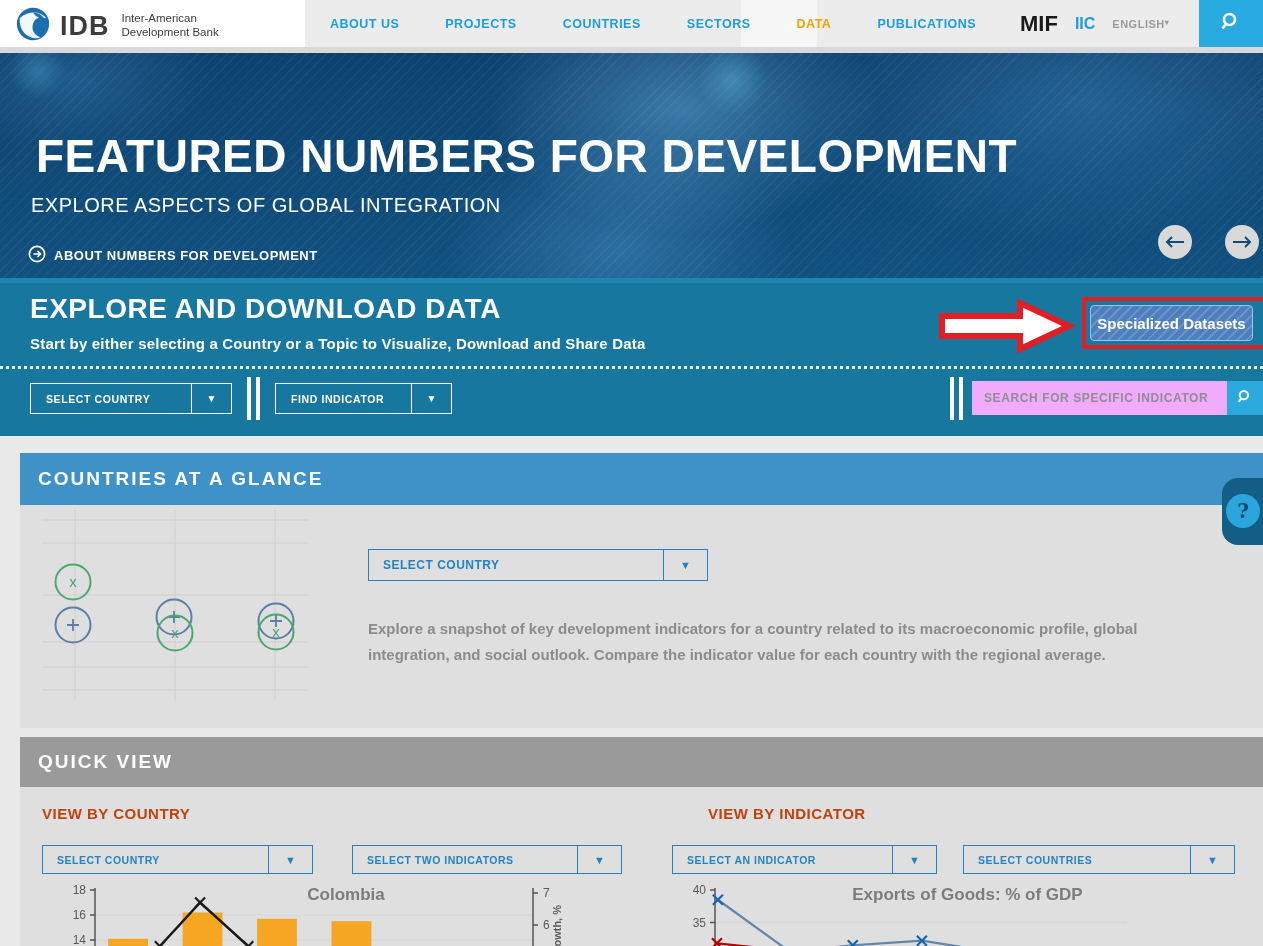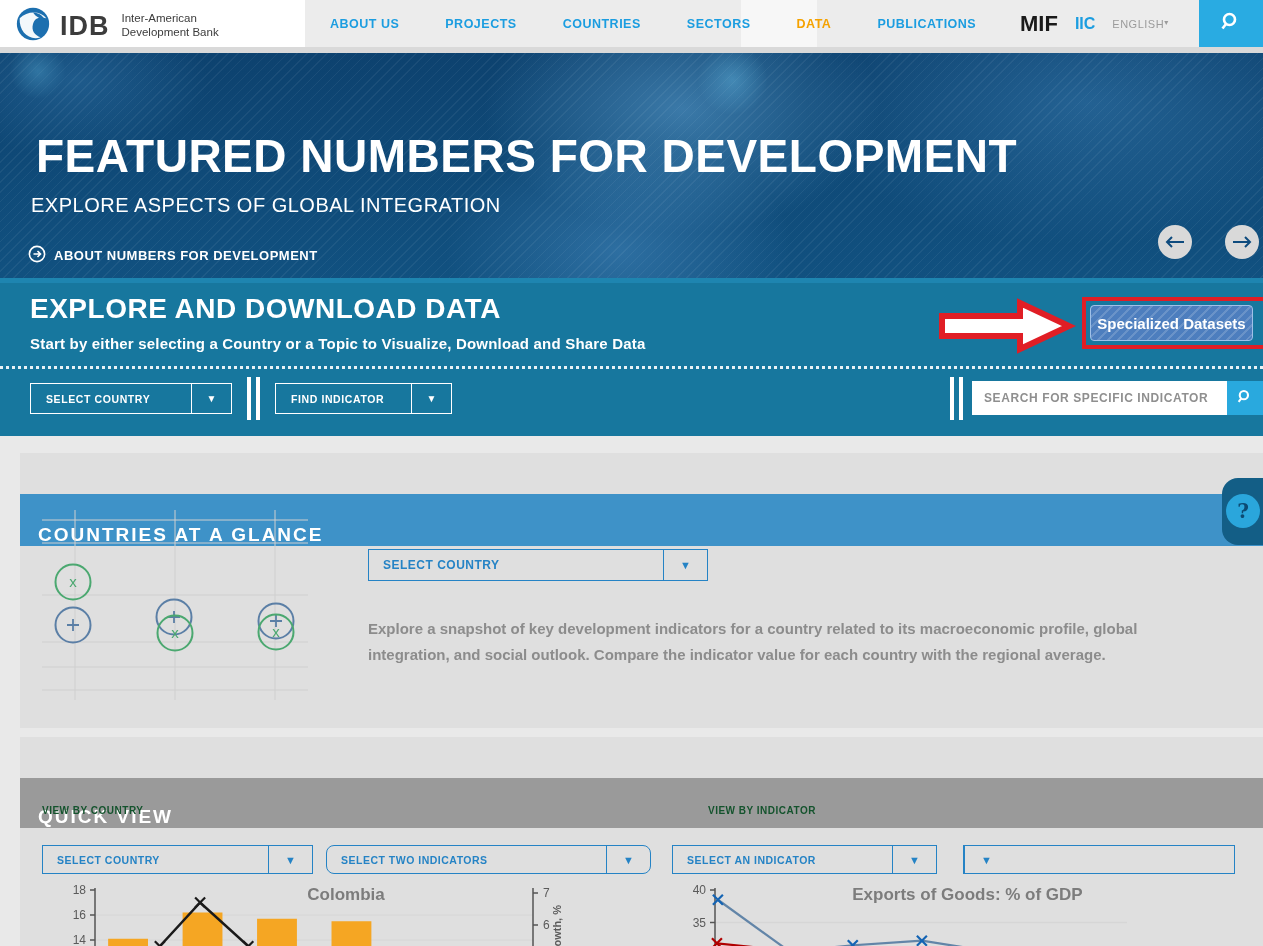--- a/index.html
+++ b/index.html
@@ -12,21 +12,21 @@
   .nav-active-bg{position:absolute;left:741px;top:0;width:76px;height:47px;background:#F7F7F7;}
   .logo{position:absolute;left:14px;top:5px;display:flex;align-items:center;gap:8px;cursor:pointer;}
   .logo-idb{font-size:27px;font-weight:800;color:#3C3C3C;letter-spacing:1px;}
   .logo-org{font-size:11.5px;color:#3C3C3C;line-height:1.2;padding-left:4px;}
   .navlinks{position:absolute;left:330px;top:0;height:47px;display:flex;align-items:center;gap:46px;}
   .navlink{font-size:12.5px;font-weight:bold;color:#1B9DE0;letter-spacing:.5px;cursor:pointer;white-space:nowrap;}
   .navlink.active{color:#F5A200;}
   .nav-right{position:absolute;left:1020px;top:0;height:47px;display:flex;align-items:center;gap:17px;}
   .mif{font-size:22px;font-weight:800;color:#1A1A1A;cursor:pointer;}
   .iic{font-size:16px;font-weight:700;color:#1B9DE0;cursor:pointer;}
-  .lang{font-size:11px;font-weight:normal;color:#9B9B9B;letter-spacing:.5px;cursor:pointer;display:flex;align-items:flex-start;gap:0;}
+  .lang{font-size:11px;font-weight:bold;color:#9B9B9B;letter-spacing:.5px;cursor:pointer;display:flex;align-items:flex-start;gap:0;}
   .lang-caret{font-size:8px;color:#9B9B9B;}
   .topsearch{position:absolute;left:1199px;top:0;width:64px;height:47px;background:#29ABE2;border:none;cursor:pointer;display:flex;align-items:center;justify-content:center;}
   .topbar-strip{position:absolute;left:0;top:47px;width:1263px;height:6px;background:#D9D9D9;z-index:4;}
 
   
   .hero{position:absolute;left:0;top:53px;width:1263px;height:230px;overflow:hidden;border-bottom:5px solid #1E85B0;
     background:
       radial-gradient(ellipse 320px 200px at 54% 25%, rgba(96,164,212,.55), transparent 62%),
       radial-gradient(ellipse 280px 190px at 49% 88%, rgba(74,142,196,.5), transparent 62%),
       radial-gradient(ellipse 430px 220px at 86% 22%, rgba(62,132,186,.45), transparent 65%),
@@ -51,41 +51,41 @@
      color:#fff;font-size:15px;font-weight:bold;cursor:pointer;
      background:#4D7EBE;background-image:repeating-linear-gradient(135deg, rgba(255,255,255,.16) 0 2px, transparent 2px 7px);}
 
   
   .filterbar{position:absolute;left:0;top:371px;width:1263px;height:65px;background:#17779E;}
   .dd{position:absolute;display:flex;align-items:stretch;cursor:pointer;}
   .dd-teal{top:12px;height:31px;border:1px solid #fff;}
   .dd-teal .dd-label{flex:1;display:flex;align-items:center;padding-left:15px;font-size:10.5px;font-weight:bold;color:#fff;letter-spacing:.6px;}
   .dd-teal .dd-cap{width:40px;display:flex;align-items:center;justify-content:center;border-left:1px solid #fff;color:#fff;font-size:10px;}
   .vsep{position:absolute;top:6px;width:4px;height:43px;background:#fff;}
-  .ind-search{position:absolute;left:972px;top:10px;width:258px;height:34px;border:none;padding:0 12px;font-size:12px;font-weight:bold;letter-spacing:.6px;color:#444;background:#ffffff;}
+  .ind-search{position:absolute;left:972px;top:10px;width:258px;height:34px;border:none;padding:0 12px;font-size:12px;font-weight:bold;letter-spacing:.6px;color:#444;background:#f0abfc;}
   .ind-search::placeholder{color:#8F8F8F;}
   .mini-search{position:absolute;left:1227px;top:10px;width:36px;height:34px;background:#29A9DE;border:none;cursor:pointer;display:flex;align-items:center;justify-content:center;}
 
   
   .section{position:absolute;left:20px;width:1243px;background:#DFDFDF;}
-  .sec-head{height:52px;display:flex;align-items:flex-end;margin-top:41px;}
+  .sec-head{height:52px;display:flex;align-items:center;}
   .sec-head span{padding-left:18px;font-size:19px;font-weight:bold;color:#fff;letter-spacing:2px;}
   .head-blue{background:#3E92C8;}
   .head-gray{background:#9A9A9A;height:50px;}
 
   .glance{top:453px;height:275px;}
   .dd-gray{height:32px;border:1.5px solid #2583C5;}
   .dd-gray .dd-label{flex:1;display:flex;align-items:center;padding-left:14px;font-size:12px;font-weight:bold;color:#2583C5;letter-spacing:.5px;}
   .dd-gray .dd-cap{width:44px;display:flex;align-items:center;justify-content:center;border-left:1.5px solid #2583C5;color:#2583C5;font-size:11px;}
   .glance-desc{position:absolute;left:348px;top:148px;width:812px;font-size:15px;font-weight:bold;color:#8C8C8C;line-height:1.75;}
   .help-tab{position:absolute;right:0;top:25px;width:41px;height:67px;background:#135E86;border-radius:16px 0 0 16px;border:none;cursor:pointer;z-index:6;}
   .help-circle{position:absolute;left:4px;top:16px;width:34px;height:34px;border-radius:50%;background:#2AA6DC;display:flex;align-items:center;justify-content:center;font-size:20px;font-weight:800;color:#0C4A73;font-family:"DejaVu Serif",serif;}
 
   .quick{top:737px;height:209px;}
-  .subhead{position:absolute;font-size:10px;font-weight:bold;color:#14532d;letter-spacing:.5px;}
+  .subhead{position:absolute;font-size:15px;font-weight:bold;color:#c2410c;letter-spacing:.5px;}
   .dd-q{height:29px;top:108px;}
   .dd-q .dd-label{font-size:10.5px;}
   .chart{position:absolute;top:148px;height:61px;overflow:hidden;}
   .chart-title{position:absolute;left:0;top:0;width:100%;text-align:center;font-size:17px;font-weight:bold;color:#7C7C7C;z-index:2;}
   .chart svg{position:absolute;left:0;top:0;}
 </style>
 </head>
 <body>
 
 <div class="page">
@@ -234,21 +234,21 @@
   <section class="section quick">
     <div class="sec-head head-gray">
       <span>QUICK VIEW</span>
     </div>
 
     <div class="subhead" style="left:22px;top:68px;">VIEW BY COUNTRY</div>
     <div class="dd dd-gray dd-q" style="left:22px;width:271px;">
       <span class="dd-label">SELECT COUNTRY</span>
       <span class="dd-cap">▼</span>
     </div>
-    <div class="dd dd-gray dd-q" style="left:306px;width:325px;border-radius:8px;">
+    <div class="dd dd-gray dd-q" style="left:332px;width:270px;">
       <span class="dd-label">SELECT TWO INDICATORS</span>
       <span class="dd-cap">▼</span>
     </div>
     <div class="chart" style="left:22px;width:608px;">
       <div class="chart-title">Colombia</div>
       <svg id="chart0" width="608" height="61">
           <line x1="53" y1="30" x2="491" y2="30" stroke="#D6D6D6" stroke-width="1"></line>
           <line x1="53" y1="55" x2="491" y2="55" stroke="#D6D6D6" stroke-width="1"></line>
           <rect x="66.14" y="53.75000000000001" width="39.858" height="9.249999999999993" fill="#F5A623"></rect>
           <rect x="140.60000000000002" y="27.500000000000007" width="39.858" height="35.49999999999999" fill="#F5A623"></rect>
@@ -273,20 +273,21 @@
           <text transform="translate(519,20) rotate(-90)" text-anchor="end" font-size="11" font-weight="bold" fill="#5A5A5A">GDP Growth, %</text>
         </svg>
     </div>
 
     <div class="subhead" style="left:688px;top:68px;">VIEW BY INDICATOR</div>
     <div class="dd dd-gray dd-q" style="left:652px;width:265px;">
       <span class="dd-label">SELECT AN INDICATOR</span>
       <span class="dd-cap">▼</span>
     </div>
     <div class="dd dd-gray dd-q" style="left:943px;width:272px;">
+      <span class="dd-label">SELECT COUNTRIES</span>
       <span class="dd-cap">▼</span>
     </div>
     <div class="chart" style="left:652px;width:591px;">
       <div class="chart-title">Exports of Goods: % of GDP</div>
       <svg id="chart1" width="591" height="61">
           <line x1="43" y1="37.5" x2="455" y2="37.5" stroke="#D6D6D6" stroke-width="1.5"></line>
           <line x1="43" y1="3" x2="43" y2="61" stroke="#555" stroke-width="1.5"></line>
           <line x1="38" y1="5" x2="43" y2="5" stroke="#555" stroke-width="1.5"></line>
           <text x="34" y="9" text-anchor="end" font-size="12" fill="#5A5A5A">40</text>
           <line x1="38" y1="37.5" x2="43" y2="37.5" stroke="#555" stroke-width="1.5"></line>

